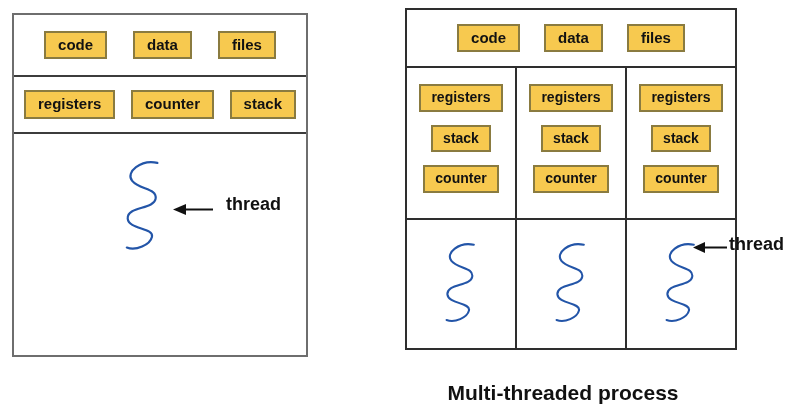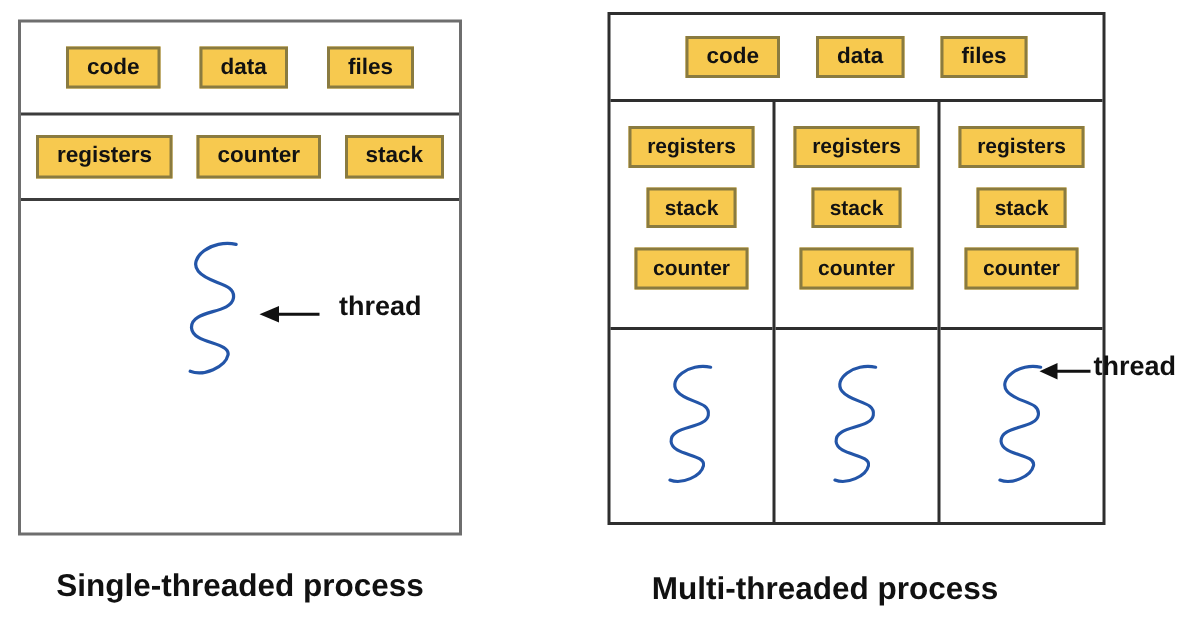--- a/index.html
+++ b/index.html
@@ -92,21 +92,21 @@
     position: absolute; left: 729px; top: 234px; z-index: 2;
     font-weight: 700; font-size: 18px; color: #111;
   }
   
   .caption {
     position: absolute;
     font-weight: 700; font-size: 21px; color: #111;
     text-align: center;
   }
   .caption-left { left: 12px; width: 296px; top: 379px; }
-  .caption-right { left: 384px; width: 332px; top: 381px; }
+  .caption-right { left: 397px; width: 332px; top: 381px; }
   svg { display: block; }
 </style>
 </head>
 <body>
 
 <div class="canvas">
 
   <div class="box-left">
     <div class="lrow1">
       <span class="tag">code</span>
@@ -122,21 +122,20 @@
       <svg class="squiggle-left" width="54" height="102" viewBox="0 0 60 110">
         <path d="M46,6 C28,2 10,16 18,26 C26,36 46,34 44,46 C42,58 12,54 13,68 C14,80 42,78 40,88 C38,97 22,104 12,100" fill="none" stroke="#2355A8" stroke-width="2.4" stroke-linecap="round"></path>
       </svg>
       <svg class="arrow-left-1" width="42" height="13" viewBox="0 0 42 13">
         <line x1="12" y1="6.5" x2="41" y2="6.5" stroke="#111" stroke-width="2"></line>
         <polygon points="1,6.5 14,1 14,12" fill="#111"></polygon>
       </svg>
       <span class="thread-label-left">thread</span>
     </div>
   </div>
-  <div class="caption caption-left">Single-threaded process</div>
 
   <div class="box-right">
     <div class="rrow1">
       <span class="tag">code</span>
       <span class="tag">data</span>
       <span class="tag">files</span>
     </div>
     <div class="rcols">
 
       <div class="rcol">

